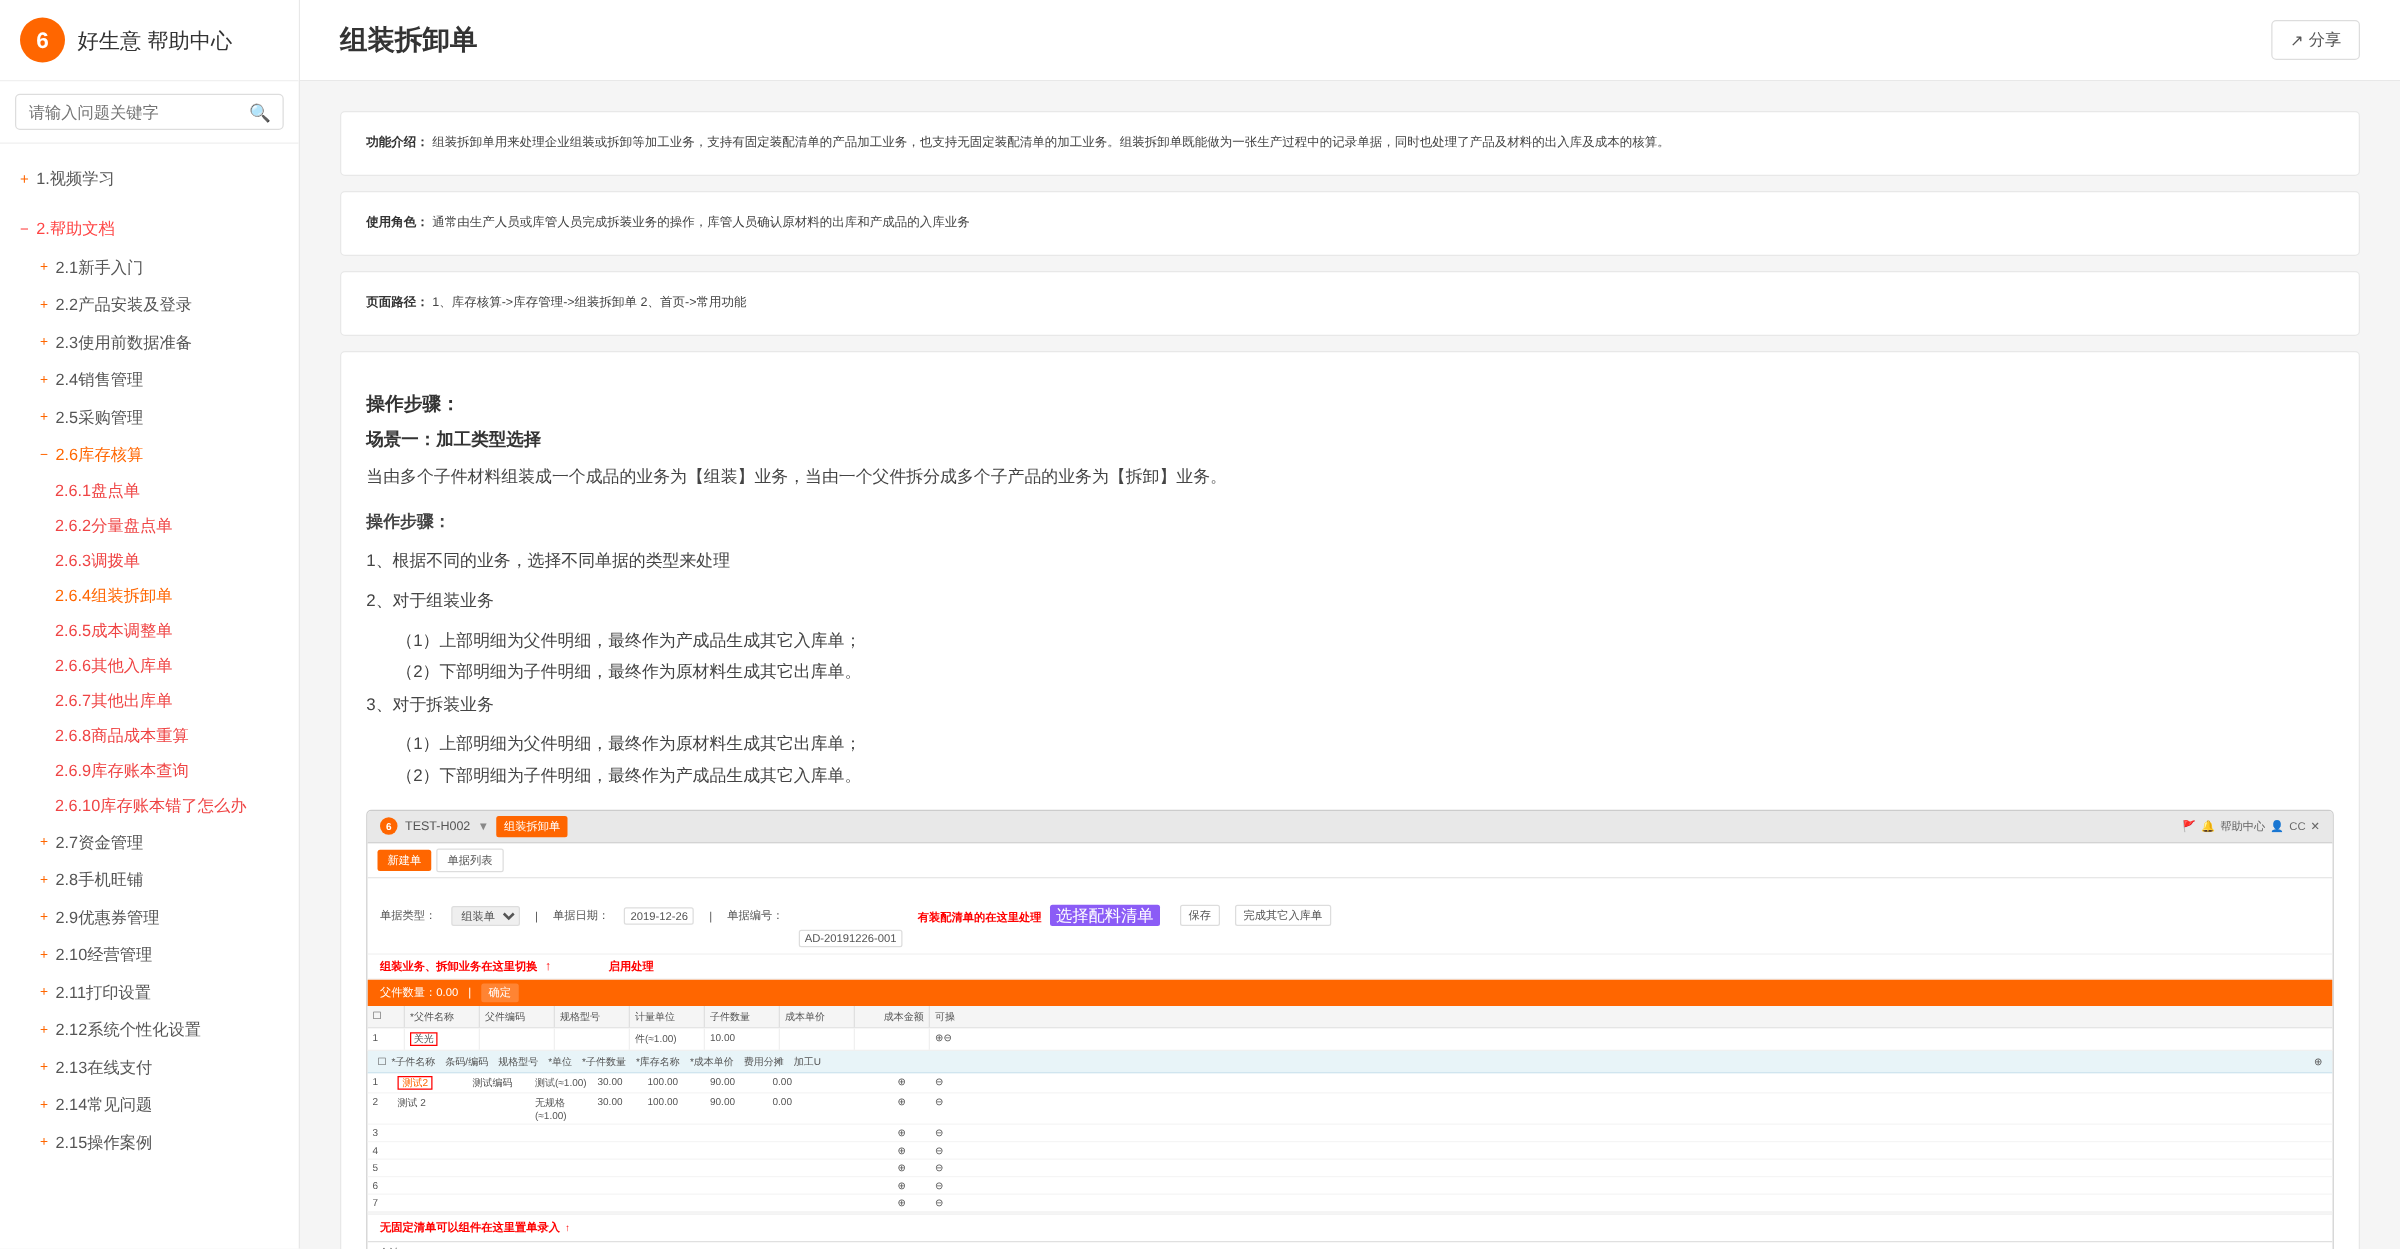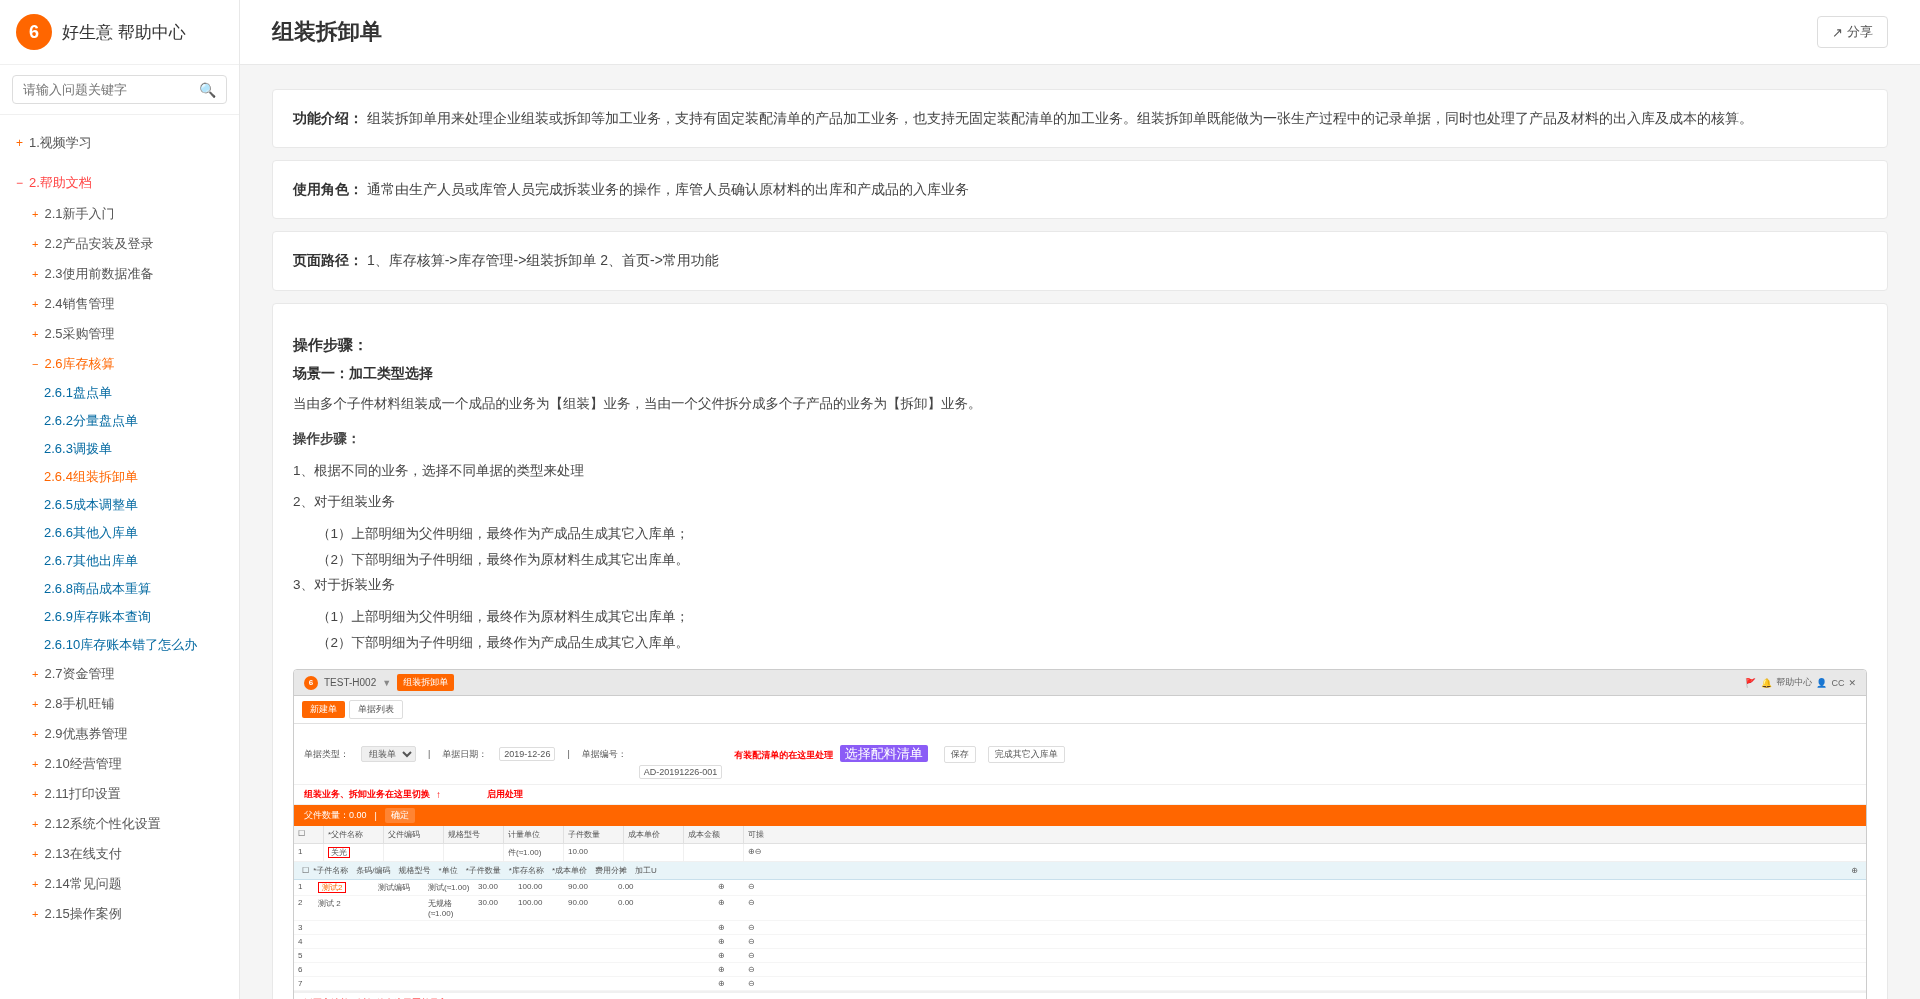--- a/index.html
+++ b/index.html
@@ -97,21 +97,21 @@
       display: flex;
       align-items: center;
     }
     .nav-sub-item.active { color: #f60; }
     .nav-sub-item .icon { margin-right: 6px; font-size: 11px; color: #f60; }
 
     .nav-child-items { }
     .nav-child-item {
       padding: 5px 16px 5px 44px;
       font-size: 13px;
-      color: #0369a1;
+      color: #ef4444;
       cursor: pointer;
     }
     .nav-child-item.active { color: #f60; font-weight: 500; }
 
     
     .main-content {
       flex: 1;
       display: flex;
       flex-direction: column;
       overflow: hidden;
@@ -149,21 +149,21 @@
       padding: 24px 32px;
       background: #f5f5f5;
     }
 
     .content-block {
       background: #fff;
       border: 1px solid #e8e8e8;
       border-radius: 4px;
       padding: 16px 20px;
       margin-bottom: 12px;
-      font-size: 14px;
+      font-size: 10px;
       line-height: 1.8;
       color: #444;
     }
     .content-block .label { font-weight: bold; color: #333; }
 
     .section-title {
       font-size: 15px;
       font-weight: bold;
       color: #333;
       margin: 16px 0 10px 0;
@@ -422,21 +422,21 @@
         </div>
 
         <div style="background:#f5f5f5; display:grid; grid-template-columns: 30px 60px 60px 60px 60px 60px 60px 60px 30px; gap:0; border-bottom:1px solid #e0e0e0; font-size:8px; color:#555;">
           <div style="padding:3px 4px;border-right:1px solid #e0e0e0;">☐</div>
           <div style="padding:3px 4px;border-right:1px solid #e0e0e0;">*父件名称</div>
           <div style="padding:3px 4px;border-right:1px solid #e0e0e0;">父件编码</div>
           <div style="padding:3px 4px;border-right:1px solid #e0e0e0;">规格型号</div>
           <div style="padding:3px 4px;border-right:1px solid #e0e0e0;">计量单位</div>
           <div style="padding:3px 4px;border-right:1px solid #e0e0e0;">子件数量</div>
           <div style="padding:3px 4px;border-right:1px solid #e0e0e0;">成本单价</div>
-          <div style="padding:3px 4px;border-right:1px solid #e0e0e0;">成本金额</div>
+          <div style="padding:3px 4px;border-right:1px solid #e0e0e0;text-align:right;">成本金额</div>
           <div style="padding:3px 4px;">可操</div>
         </div>
 
         <div style="background:#fff; display:grid; grid-template-columns: 30px 60px 60px 60px 60px 60px 60px 60px 30px; gap:0; border-bottom:1px solid #f0f0f0; font-size:8px; color:#555;">
           <div style="padding:3px 4px;border-right:1px solid #f0f0f0;">1</div>
           <div style="padding:3px 4px;border-right:1px solid #f0f0f0;">
             <span style="border:1px solid red;padding:0 2px;font-size:8px;">关光</span>
           </div>
           <div style="padding:3px 4px;border-right:1px solid #f0f0f0;"></div>
           <div style="padding:3px 4px;border-right:1px solid #f0f0f0;"></div>

